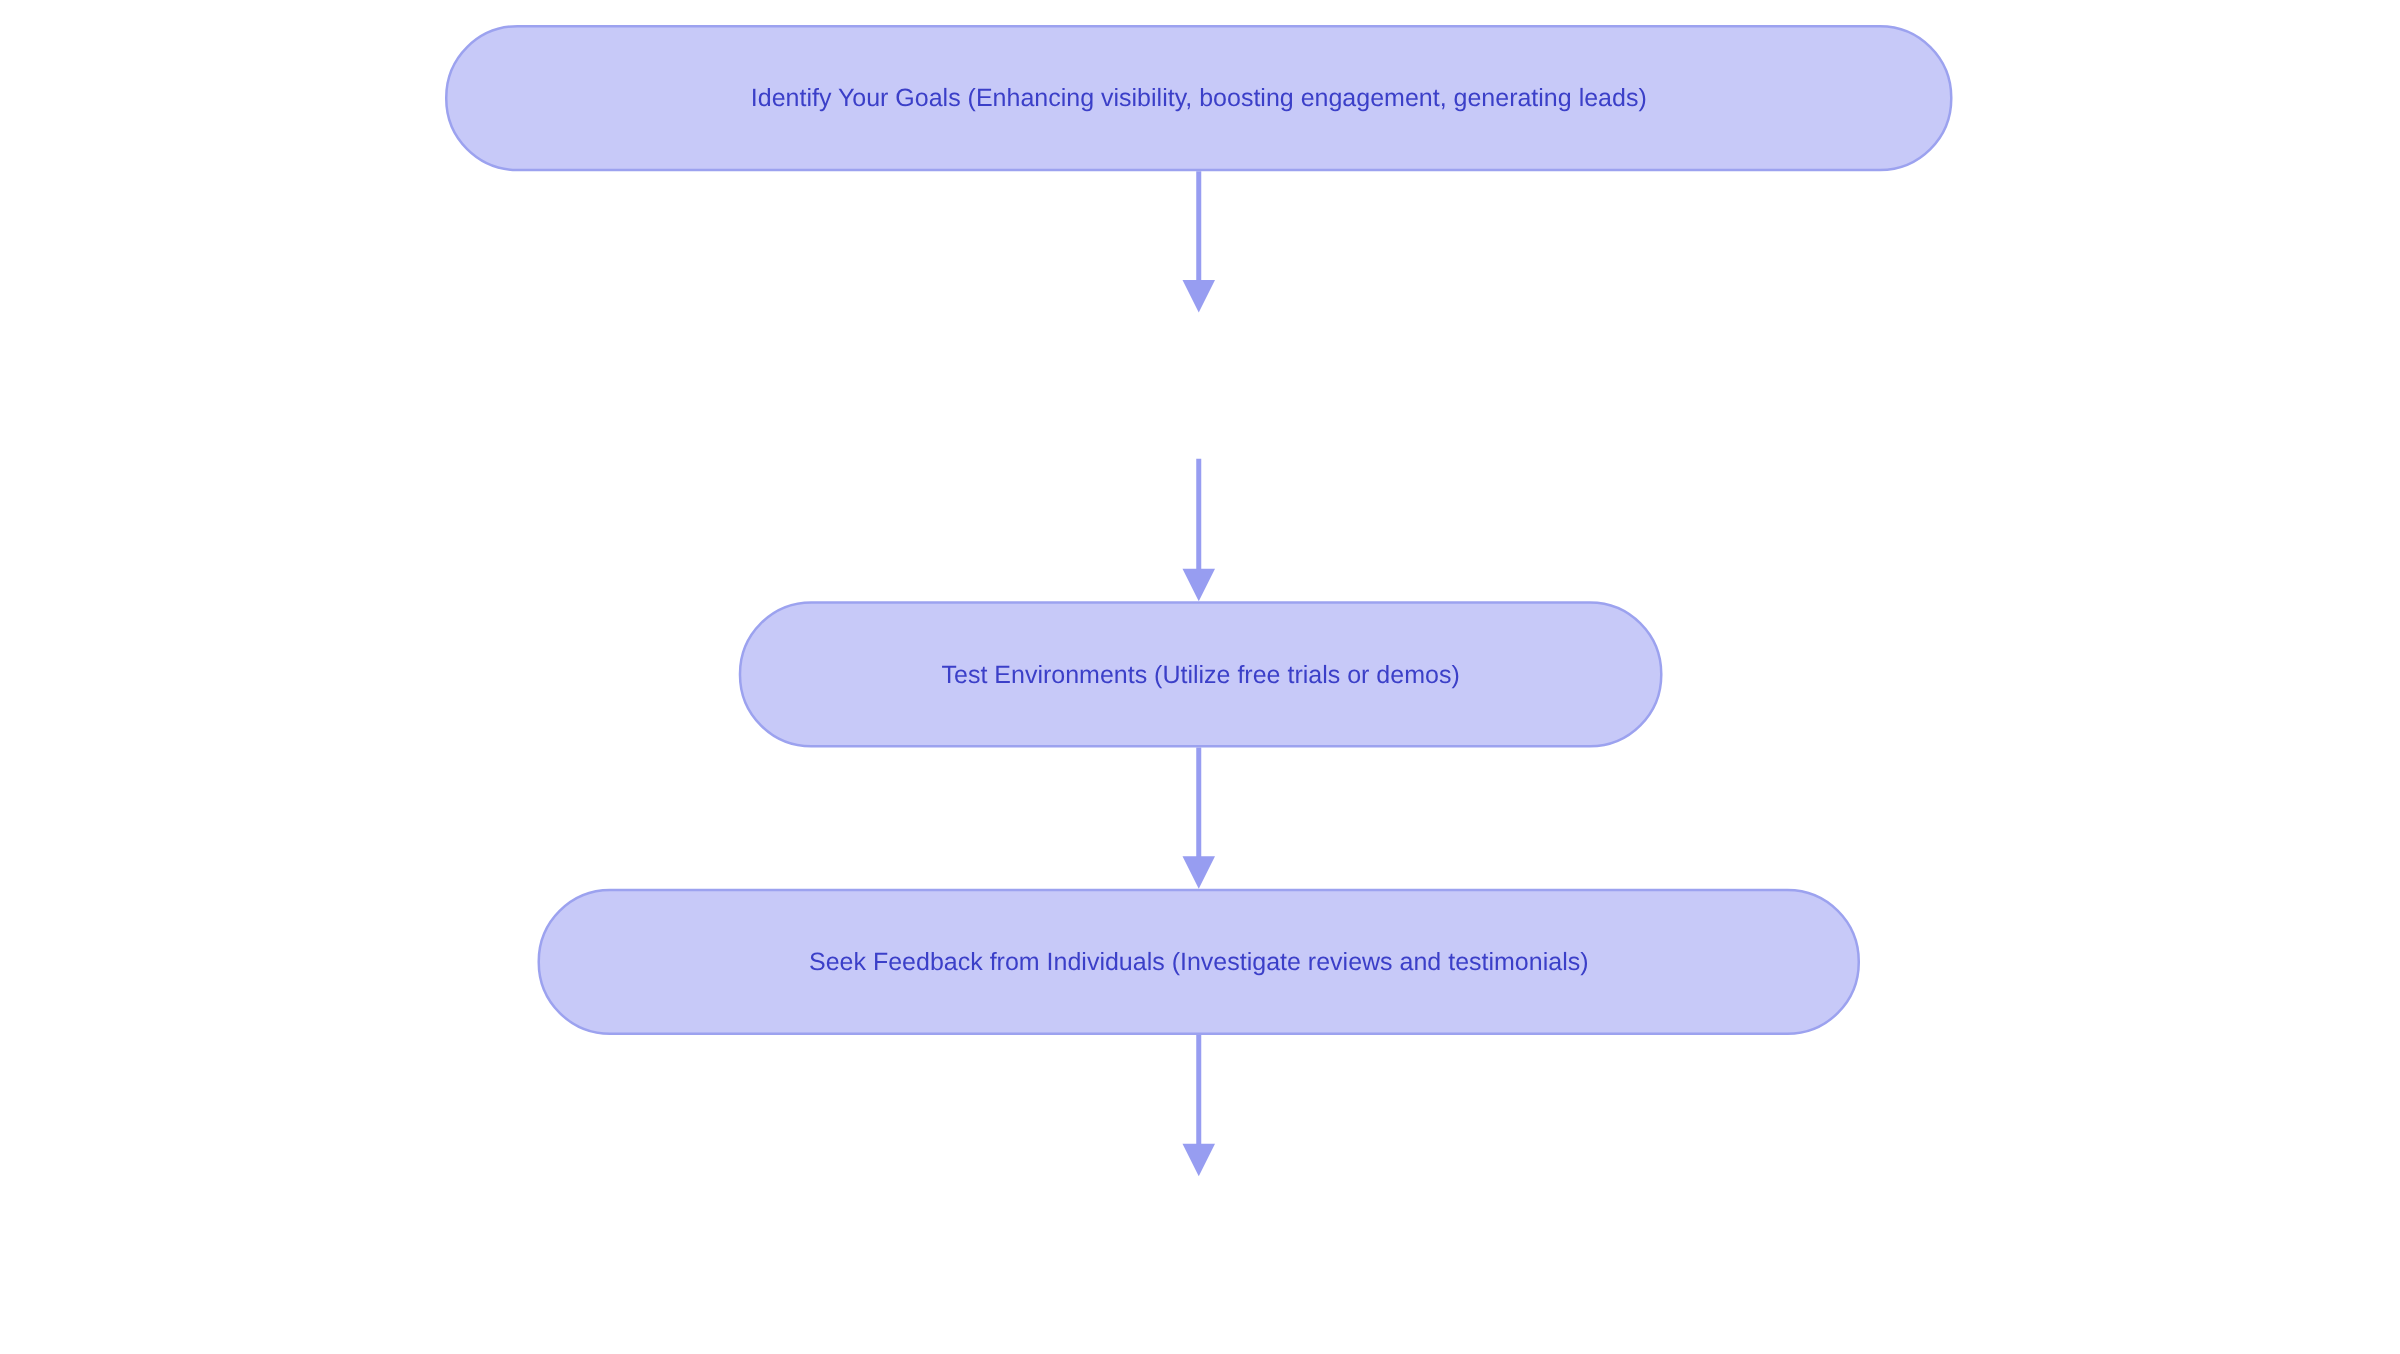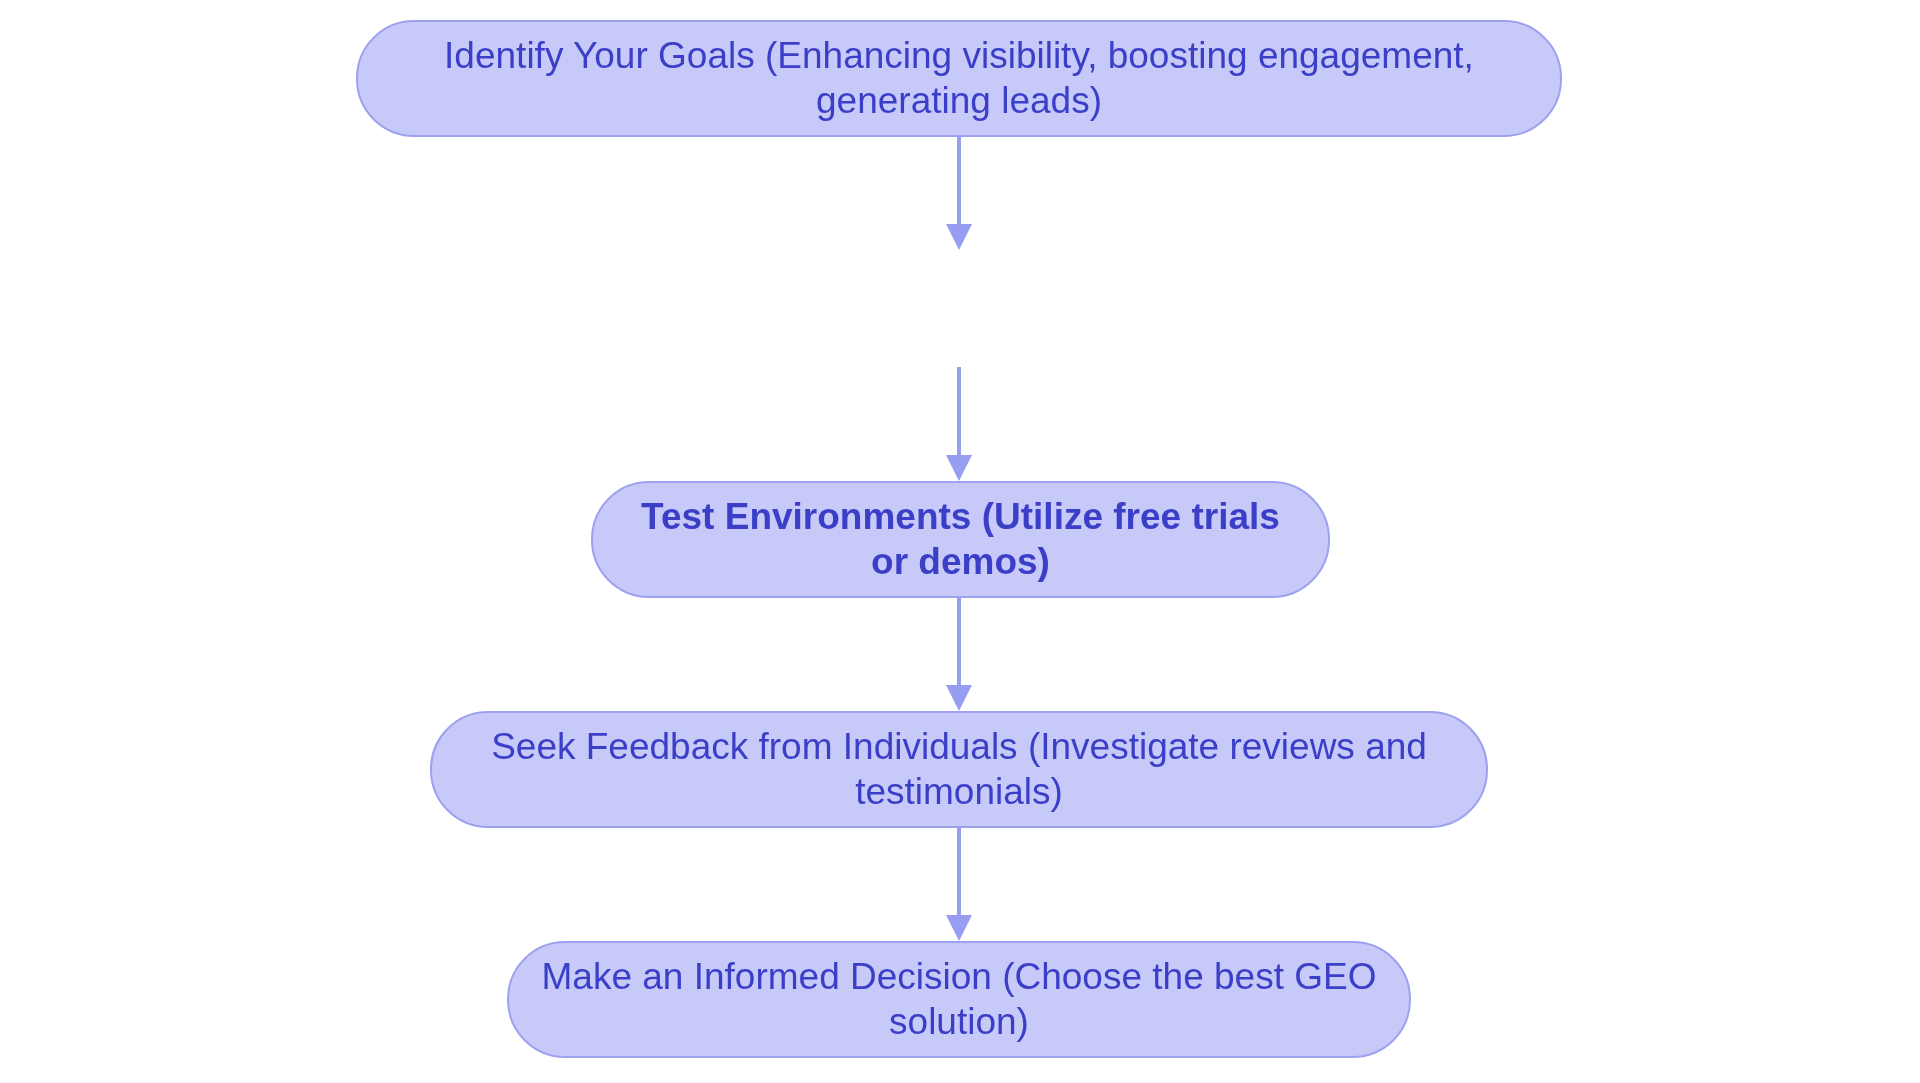--- a/index.html
+++ b/index.html
@@ -20,27 +20,27 @@
     height: 117px;
     box-sizing: border-box;
     background: var(--node-fill, #c7c9f8);
     border: 2px solid var(--node-border, #9ca2ef);
     border-radius: 58px;
     display: flex;
     align-items: center;
     justify-content: center;
     text-align: center;
     color: var(--text-color, #3b3fc8);
-    font-size: 37px;
+    font-size: 20px;
     line-height: 1.2;
     padding: 0 30px;
   }
   .n1 { left: 356px; top: 20px;  width: 1206px; }
   .n2 { left: 512px; top: 250px; width: 898px;  }
-  .n3 { left: 591px; top: 481px; width: 739px; font-weight: bold;  }
+  .n3 { left: 591px; top: 481px; width: 739px;  }
   .n4 { left: 430px; top: 711px; width: 1058px; }
   .n5 { left: 507px; top: 941px; width: 904px;  }
 
   .arrow {
     position: absolute;
     left: 946px;
     width: 26px;
   }
   .a1 { top: 137px; height: 113px; }
   .a2 { top: 367px; height: 114px; }
@@ -96,17 +96,14 @@
 
   <div class="node n4">
     <span>Seek Feedback from Individuals (Investigate reviews and testimonials)</span>
   </div>
 
   <div class="arrow a4">
     <div class="line"></div>
     <div class="head"></div>
   </div>
 
-  <div class="node n5">
-    <span>Make an Informed Decision (Choose the best GEO solution)</span>
-  </div>
 
 </div>
 
 </body></html>

